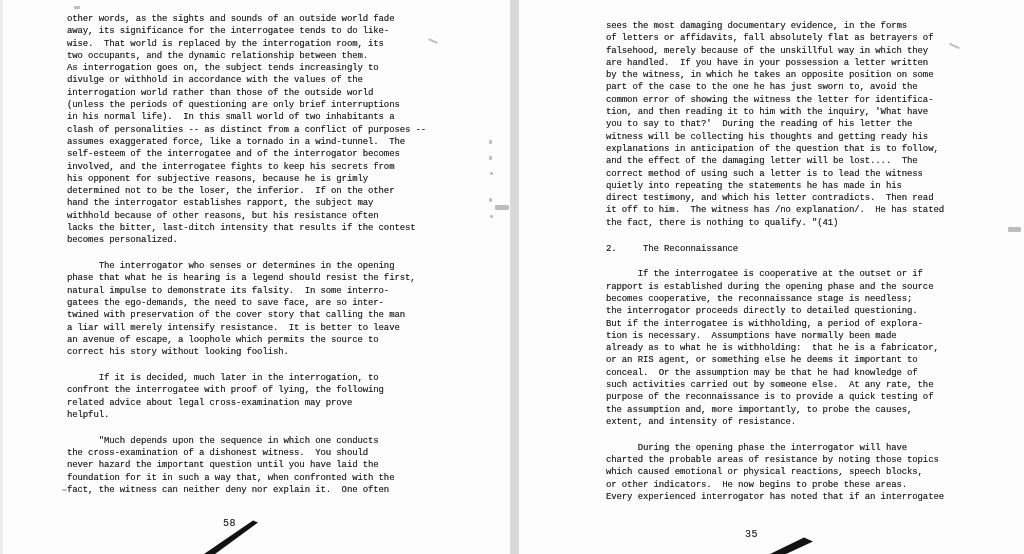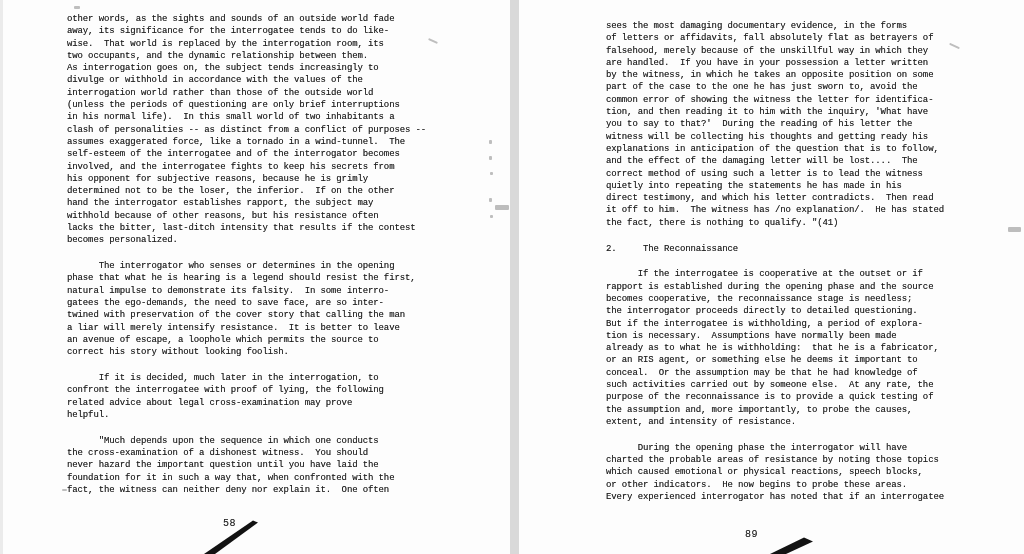--- a/index.html
+++ b/index.html
@@ -120,21 +120,21 @@
 such activities carried out by someone else.  At any rate, the
 purpose of the reconnaissance is to provide a quick testing of
 the assumption and, more importantly, to probe the causes,
 extent, and intensity of resistance.</p>
       <p>      During the opening phase the interrogator will have
 charted the probable areas of resistance by noting those topics
 which caused emotional or physical reactions, speech blocks,
 or other indicators.  He now begins to probe these areas.
 Every experienced interrogator has noted that if an interrogatee</p>
     </div>
-    <div class="page-number page-number-right">89</div>
+    <div class="page-number page-number-right">35</div>
   </div>
 
   <svg class="marks-overlay" width="1024" height="554" viewBox="0 0 1024 554">
     <polygon points="204,554 215,554 258,522.5 253,520.5" fill="#121212"></polygon>
     <polygon points="770,554 786,554 813,541.5 804,537.5" fill="#121212"></polygon>
   </svg>
 
   <div class="speck" style="left:74px;top:6px;width:6px;height:3px;"></div>
   <div class="speck" style="left:489px;top:140px;width:3px;height:4px;"></div>
   <div class="speck" style="left:489px;top:156px;width:3px;height:4px;"></div>

